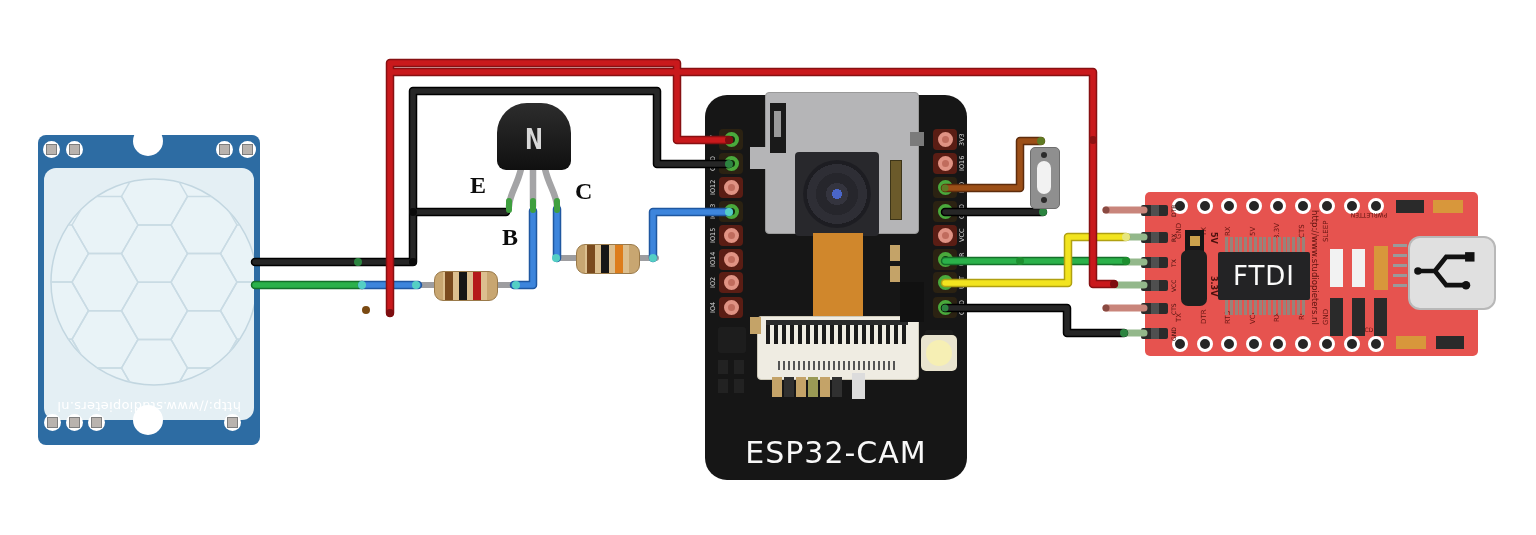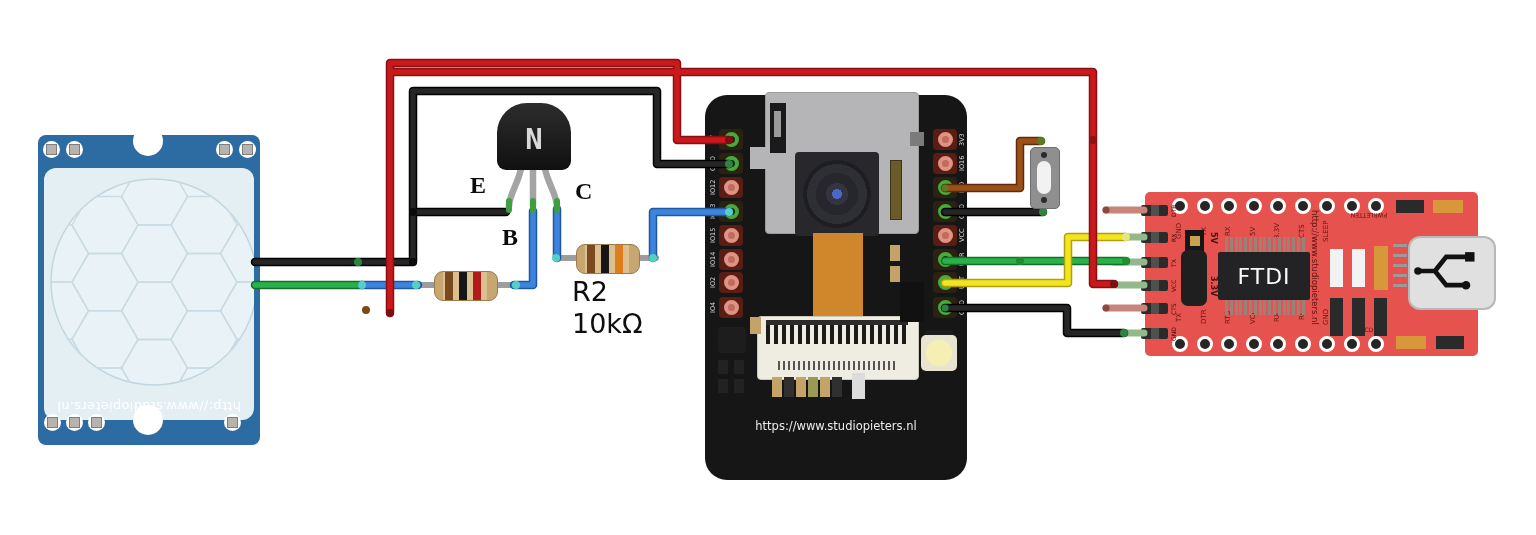--- a/index.html
+++ b/index.html
@@ -65,21 +65,21 @@
   .hole{position:absolute;width:16px;height:16px;border-radius:50%;background:#262626;
         border:3px solid #fff;box-sizing:border-box;}
   .flabel{position:absolute;width:14px;height:34px;writing-mode:vertical-rl;transform:rotate(180deg);
           font-size:7px;color:#661511;text-align:center;line-height:13px;}
   .hpin{position:absolute;left:-4px;width:27px;height:11px;background:#2b2b2b;border-radius:2px;}
   .hpin i{display:block;width:8px;height:11px;background:#4f4f4f;margin-left:10px;}
   .hlabel{position:absolute;left:25px;width:9px;height:22px;writing-mode:vertical-rl;transform:rotate(180deg);
           font-size:6px;color:#3d0f0c;text-align:center;}
   .chip{left:73px;top:60px;width:92px;height:48px;background:#232325;border-radius:2px;
         display:flex;align-items:center;justify-content:center;}
-  .chip span{color:#fafafa;font-size:22px;letter-spacing:1px;}
+  .chip span{color:#fafafa;font-size:26px;letter-spacing:1px;}
   .cpins{left:80px;width:80px;height:15px;background:repeating-linear-gradient(90deg,#97837a 0 3px,rgba(0,0,0,0) 3px 4.8px);}
   .jlabel{position:absolute;writing-mode:vertical-rl;font-size:8px;color:#4a100d;font-weight:bold;}
   .fsite{left:165px;top:18px;height:132px;writing-mode:vertical-rl;font-size:8.5px;color:#5e120e;}
   .tiny{font-size:6px;color:#5e120e;text-align:center;}
   .usb{left:263px;top:44px;width:84px;height:70px;background:#e0e0e0;border:2px solid #b8b8b8;border-radius:12px;}
 </style>
 </head>
 <body>
 
 <div id="stage">
@@ -246,21 +246,21 @@
         <div style="width:10px;height:20px;background:#303030;"></div>
       <div style="width:10px;height:20px;background:#c4a368;"></div>
         <div style="width:10px;height:20px;background:#9a9a55;"></div>
       <div style="width:10px;height:20px;background:#c4a368;"></div>
         <div style="width:10px;height:20px;background:#303030;"></div>
     </div>
     <div class="a" style="left:147px;top:278px;width:13px;height:26px;background:#dcdcdc;"></div>
     <div class="a led">
         <i></i>
       </div>
-    <div class="a eurl">https://www.studiopieters.nl</div>
+    <div class="a ename">ESP32-CAM</div>
   </div>
 
   <div class="a ftdi">
 
     <div class="hole" style="left:27px;top:6px"></div>
     <div class="hole" style="left:51.5px;top:6px"></div>
     <div class="hole" style="left:76px;top:6px"></div>
     <div class="hole" style="left:100.5px;top:6px"></div>
     <div class="hole" style="left:125px;top:6px"></div>
     <div class="hole" style="left:149.5px;top:6px"></div>
@@ -418,24 +418,20 @@
   <div class="a res" style="left:434px;top:271px;">
     <i style="left:10px;background:#7a4a1e;"></i>
       <i style="left:24px;background:#161616;"></i>
       <i style="left:38px;background:#b51a1a;"></i>
   </div>
   <div class="a res" style="left:576px;top:244px;">
     <i style="left:10px;background:#7a4a1e;"></i>
       <i style="left:24px;background:#161616;"></i>
       <i style="left:38px;background:#dd7d1c;"></i>
   </div>
-  <div class="a rlabel" style="left:572px;top:276px;">
-    <span style="display:block;">R2</span>
-    <span style="display:block;">10kΩ</span>
-  </div>
 
   <div class="a btn">
     <div class="a w"></div>
     <div class="a d" style="top:4px;"></div>
     <div class="a d" style="top:49px;"></div>
   </div>
 
 </div>
 
 </body></html>

